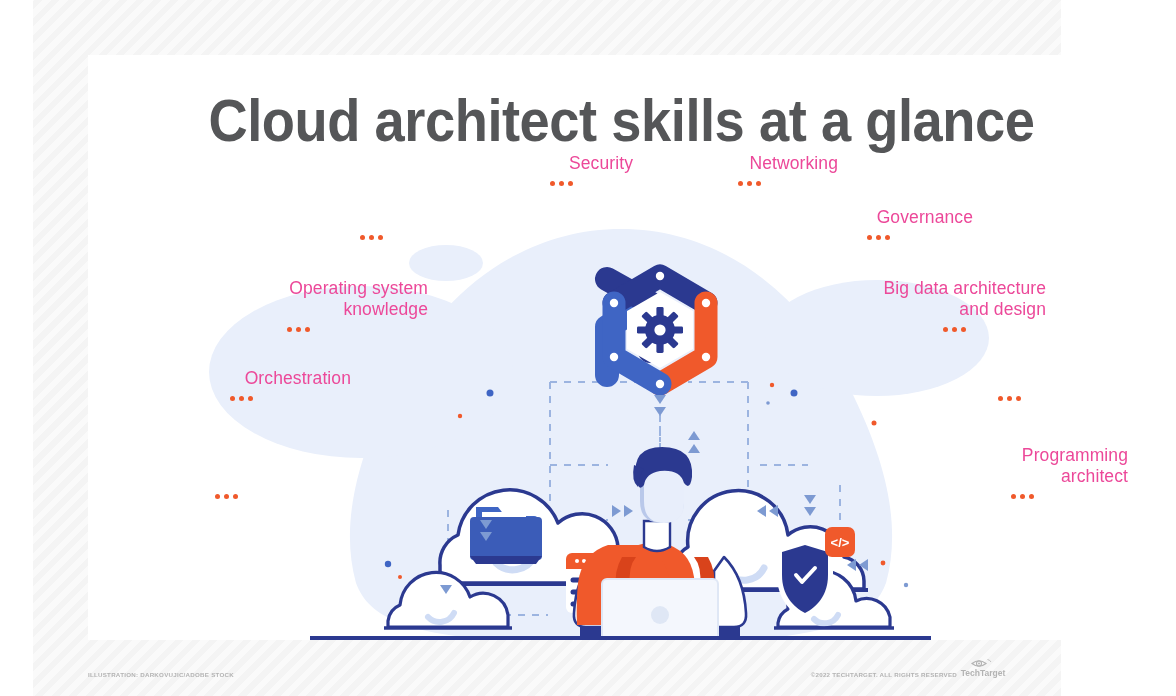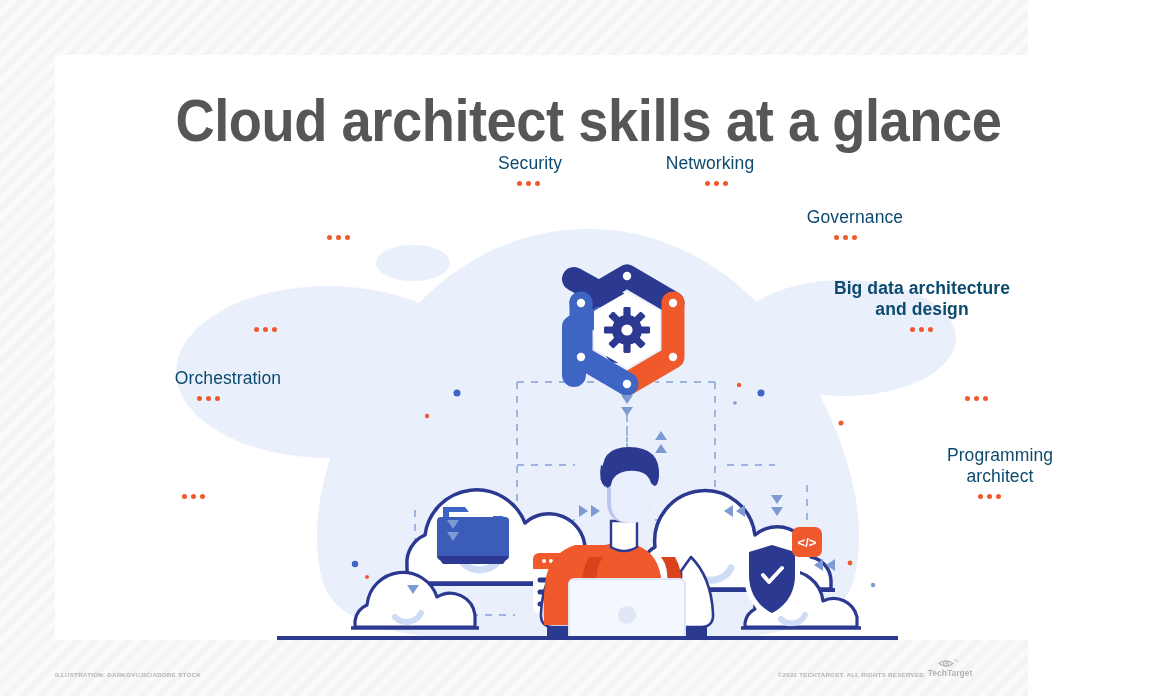--- a/index.html
+++ b/index.html
@@ -16,20 +16,21 @@
   #page {
     position: relative;
     width: 1028px;
     height: 696px;
     background-color: #f7f7f7;
     background-image: repeating-linear-gradient(
       -45deg,
       #f4f4f4 0px, #f4f4f4 6px,
       #fafafa 6px, #fafafa 12px
     );
+    margin-left: 33px;
   }
   
   #card {
     position: absolute;
     left: 55px;
     top: 55px;
     width: 1067px;
     height: 585px;
     background: #ffffff;
   }
@@ -54,24 +55,24 @@
     left: 0;
     top: 110px;
     width: 1067px;
     height: 475px;
   }
   #stage svg { display: block; }
 
   
   .label {
     position: absolute;
-    color: #0c4a6e;
+    color: #ec4899;
     font-size: 17.5px;
     line-height: 21px;
-    text-align: center;
+    text-align: right;
     white-space: pre-line;
     letter-spacing: 0.1px;
   }
   .dots {
     position: absolute;
     display: flex;
     gap: 4px;
   }
   .dots i {
     display: block;
@@ -360,27 +361,29 @@
         <i></i>
       </div>
 
     <div class="label" style="left:715px; top:152px; width:170px;">Governance</div>
     <div class="dots" style="left:779px; top:180px;">
       <i></i>
         <i></i>
         <i></i>
       </div>
 
+    <div class="label" style="left:120px; top:223px; width:220px;">Operating system
+knowledge</div>
     <div class="dots" style="left:199px; top:272px;">
       <i></i>
         <i></i>
         <i></i>
       </div>
 
-    <div class="label" style="left:752px; top:223px; width:230px;font-weight:bold;">Big data architecture
+    <div class="label" style="left:728px; top:223px; width:230px;">Big data architecture
 and design</div>
     <div class="dots" style="left:855px; top:272px;">
       <i></i>
         <i></i>
         <i></i>
       </div>
 
     <div class="label" style="left:83px; top:313px; width:180px;">Orchestration</div>
     <div class="dots" style="left:142px; top:341px;">
       <i></i>

